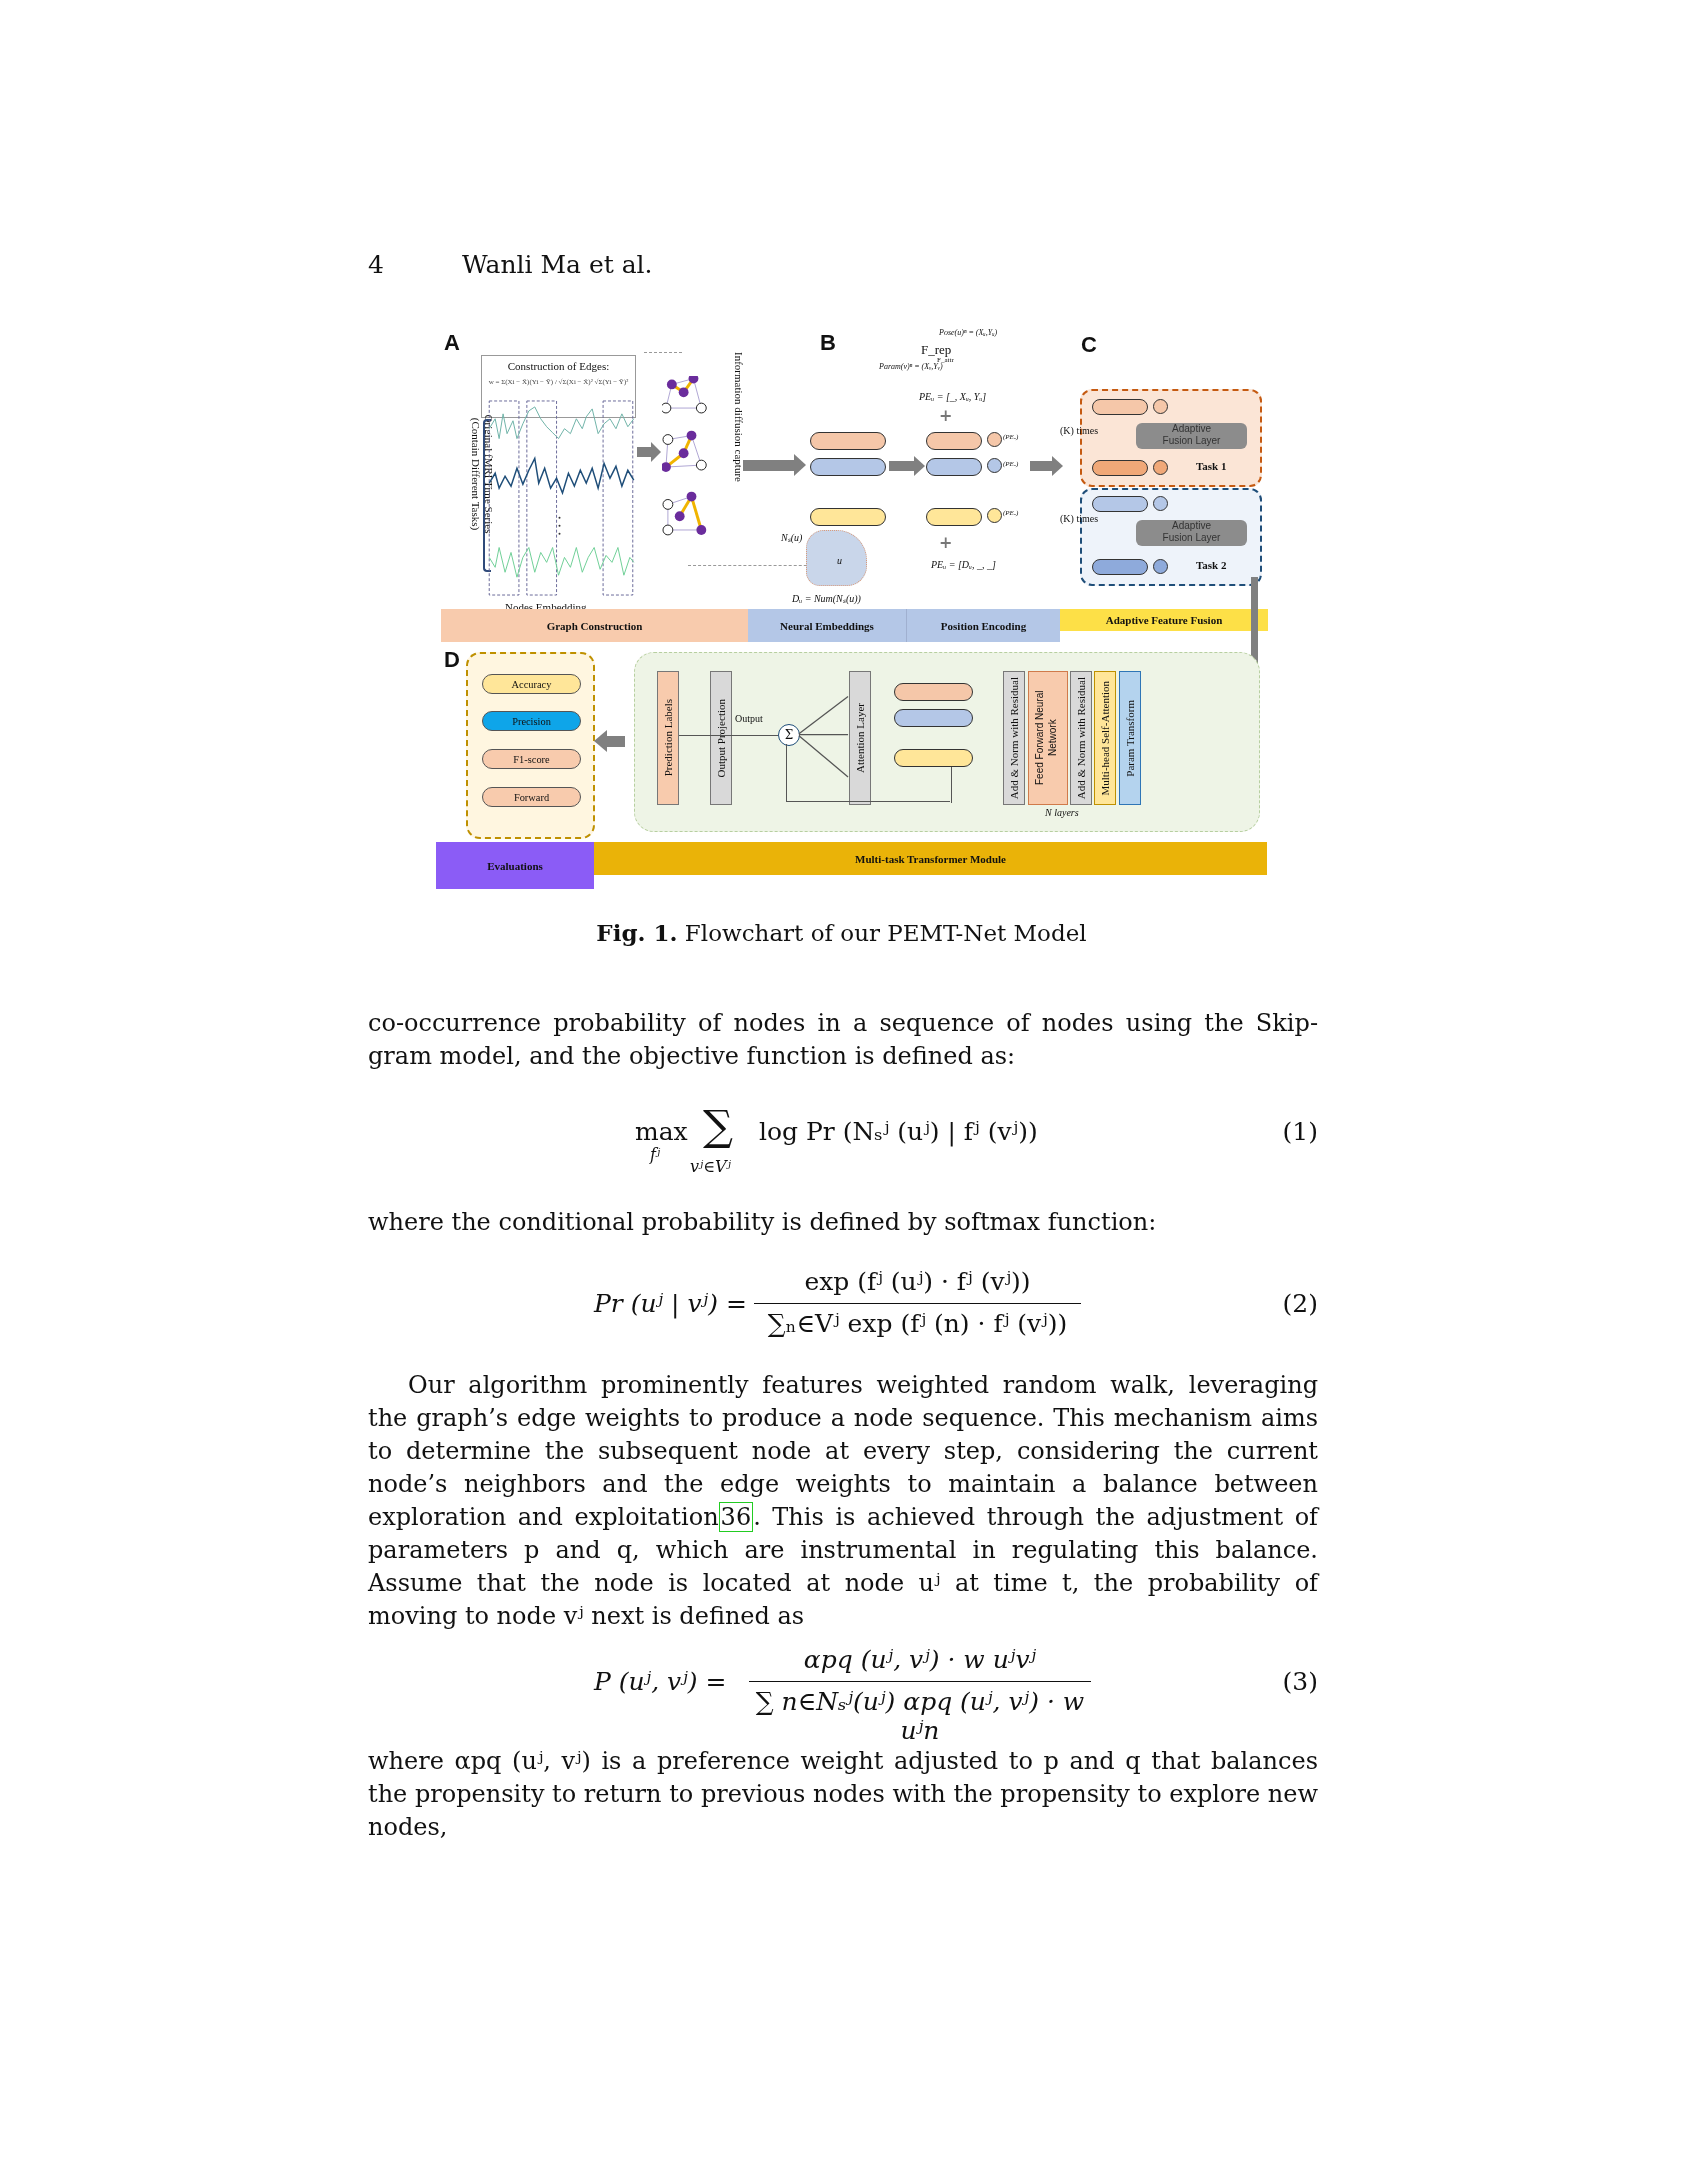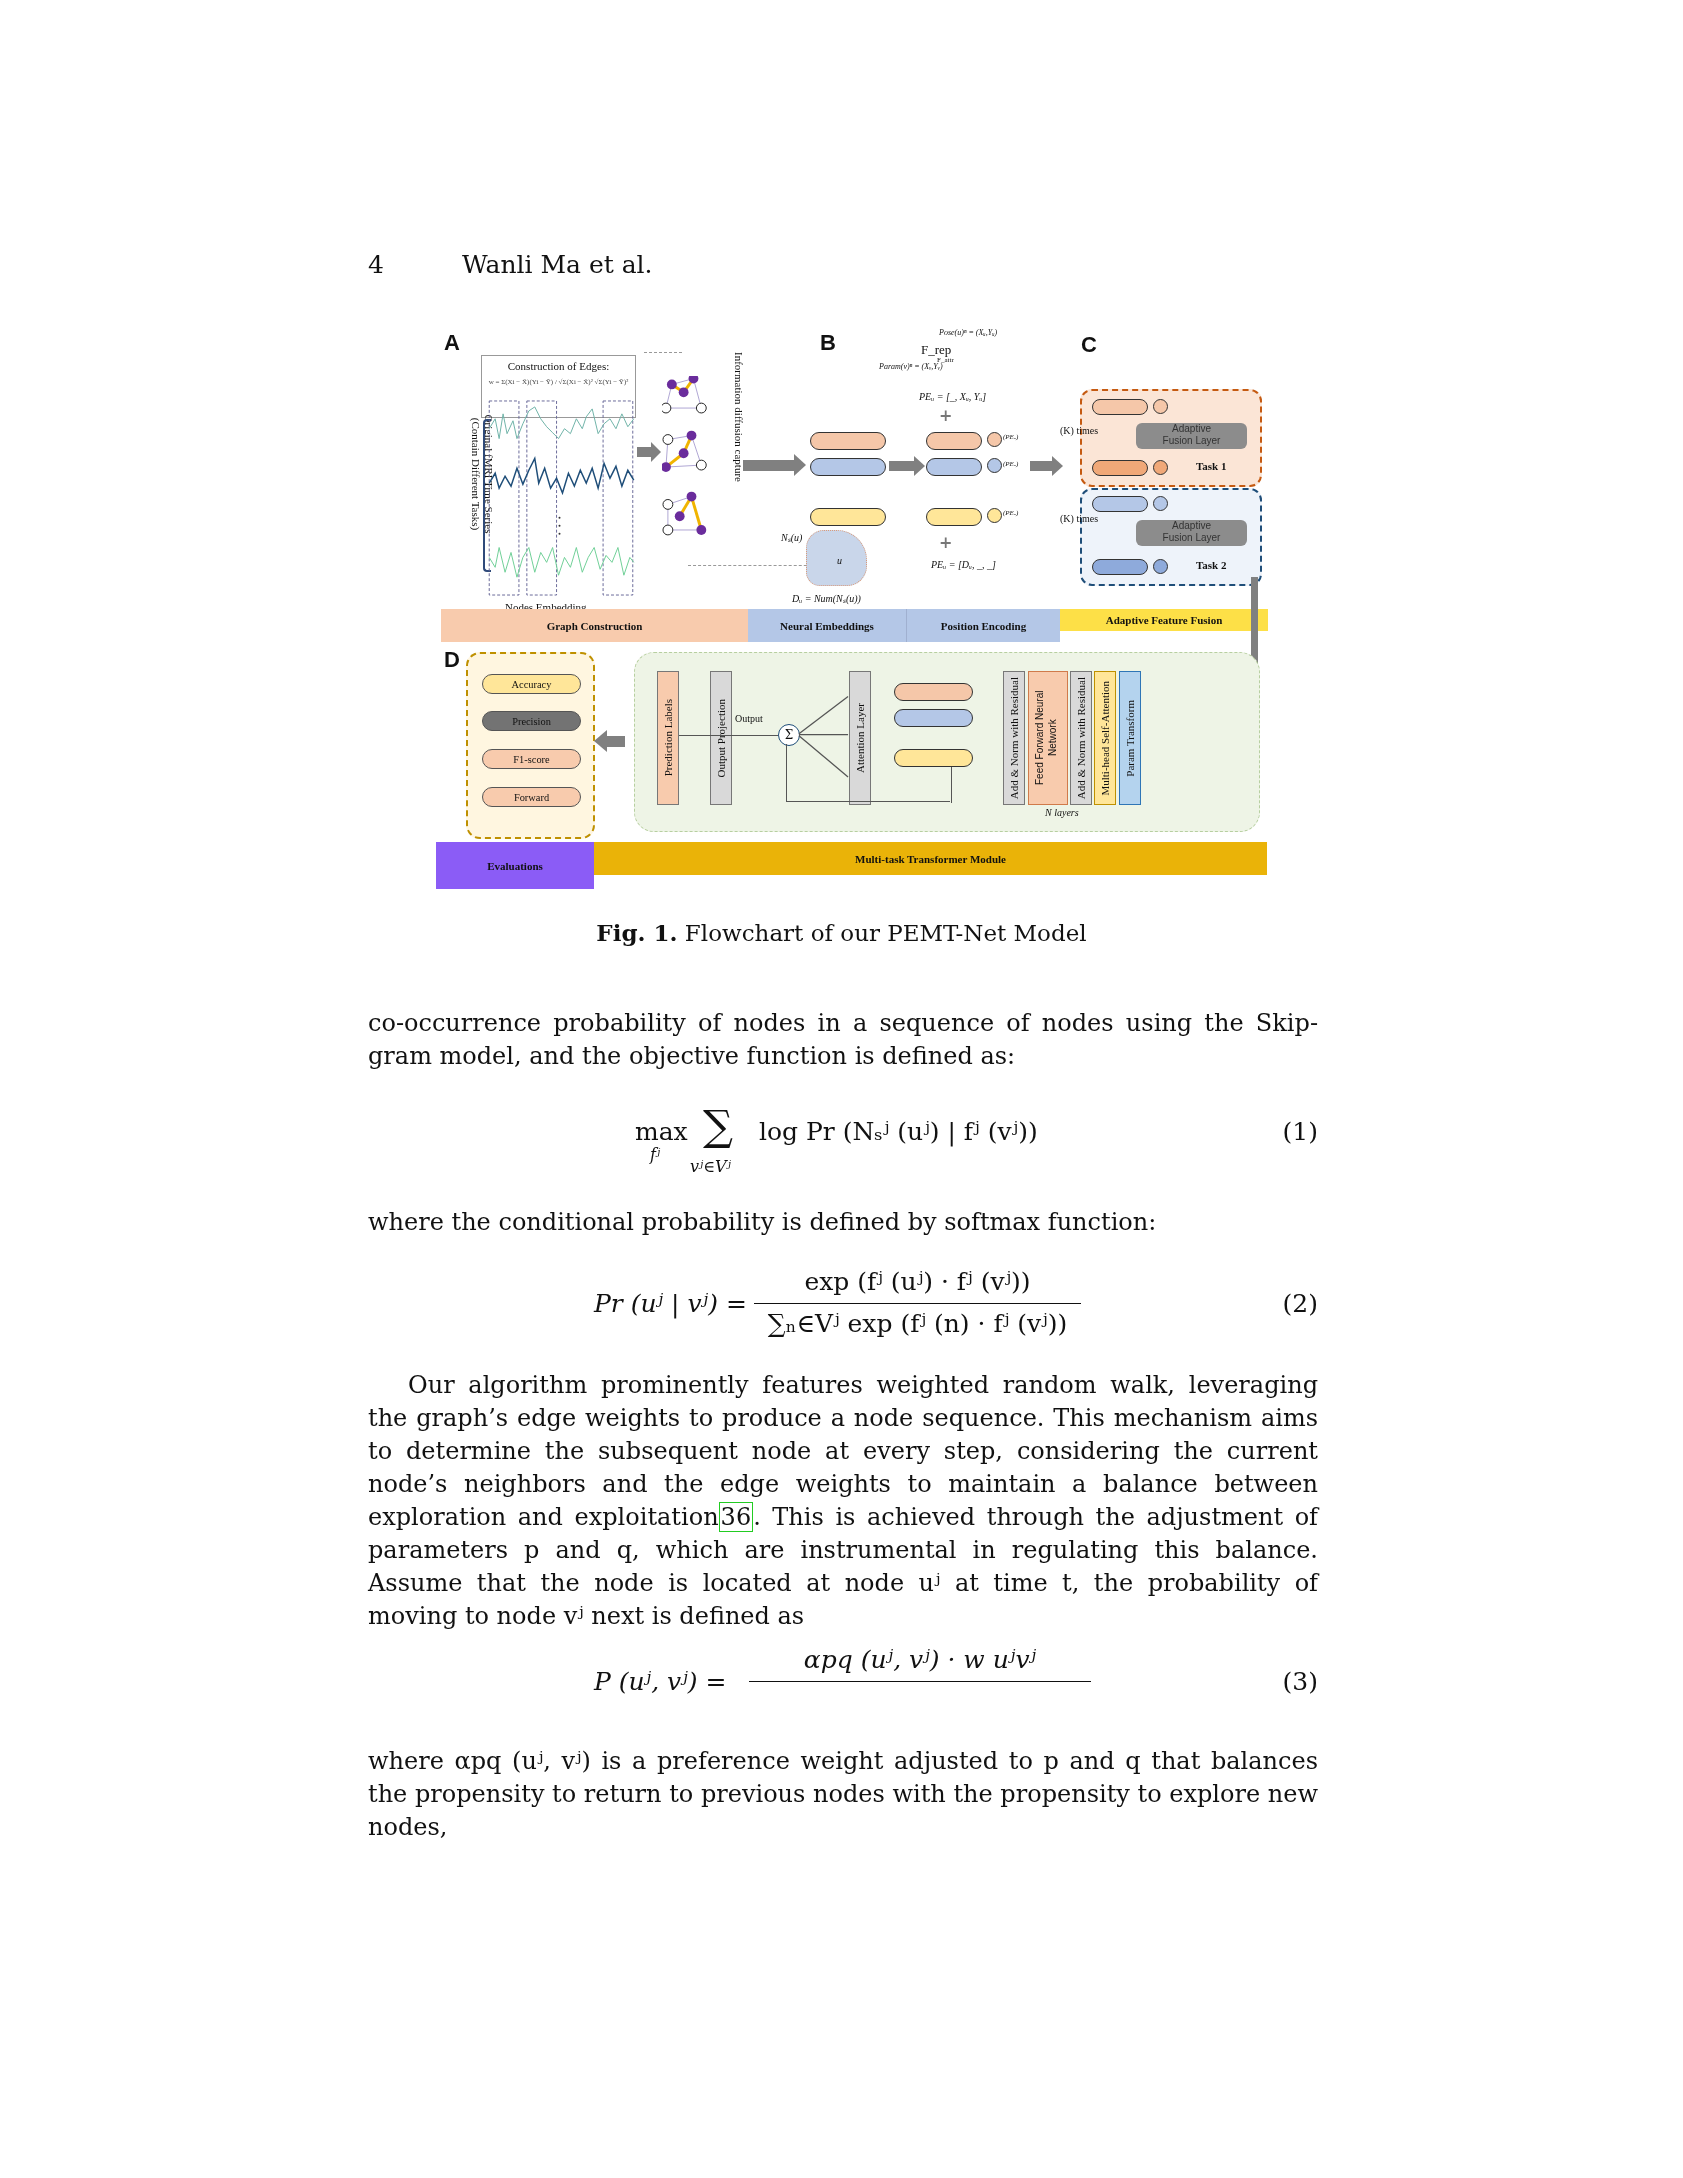--- a/index.html
+++ b/index.html
@@ -186,21 +186,21 @@
   <div class="band" style="left:312px;top:287px;width:158px;height:33px;background:#b4c7e7">Neural Embeddings</div>
   <div class="band" style="left:470px;top:287px;width:153px;height:33px;background:#b4c7e7;border-left:1px solid #a0b0d0">Position Encoding</div>
   <div class="band" style="left:624px;top:287px;width:208px;height:22px;background:#fde047">Adaptive Feature Fusion</div>
 
   <div class="abs" style="left:815px;top:255px;width:7px;height:163px;background:#808080"></div>
   <div class="abs" style="left:738px;top:415px;width:84px;height:7px;background:#808080"></div>
   <div class="abs" style="left:721px;top:408px;border-top:11px solid transparent;border-bottom:11px solid transparent;border-right:18px solid #808080"></div>
 
   <div class="abs" style="left:30px;top:330px;width:125px;height:183px;background:#fff6e0;border:2px dashed #bf9000;border-radius:14px">
     <div class="eval-pill" style="top:20px;background:#ffe699">Accuracy</div>
-    <div class="eval-pill" style="top:57px;background:#737373">Precision</div>
+    <div class="eval-pill" style="top:57px;background:#0ea5e9">Precision</div>
     <div class="eval-pill" style="top:95px;background:#f8cbad">F1-score</div>
     <div class="eval-pill" style="top:133px;background:#f8cbad">Forward</div>
   </div>
   <div class="abs" style="left:171px;top:414px;width:18px;height:11px;background:#808080"></div>
   <div class="abs" style="left:158px;top:408px;border-top:11px solid transparent;border-bottom:11px solid transparent;border-right:13px solid #808080"></div>
 
   <div class="abs" style="left:198px;top:330px;width:624px;height:178px;background:#eef4e6;border:1.5px dashed #b7cfa0;border-radius:20px"></div>
   <div class="vbar" style="left:221px;top:349px;width:20px;height:132px;background:#f8cbad">
       <span>Prediction Labels</span>
     </div>
@@ -278,19 +278,20 @@
 </div>
 
 <div class="abs para" style="top:1369px;text-indent:40px">
   <p><span>Our algorithm prominently features weighted random walk, leveraging the graph’s edge weights to produce a node sequence. This mechanism aims to determine the subsequent node at every step, considering the current node’s neighbors and the edge weights to maintain a balance between exploration and exploitation</span><span class="cite">36</span><span>. This is achieved through the adjustment of parameters p and q, which are instrumental in regulating this balance. Assume that the node is located at node uʲ at time t, the probability of moving to node vʲ next is defined as</span></p>
 </div>
 
 <div class="abs eq" style="top:1645px;height:79px">
   <span class="abs" style="left:226px;top:22px;font-style:italic">P (uʲ, vʲ) =</span>
   <span class="abs" style="left:381px;top:0px;width:342px;text-align:center;font-style:italic">αpq (uʲ, vʲ) · w uʲvʲ</span>
   <div class="abs" style="left:381px;top:36px;width:342px;border-top:1.3px solid #111"></div>
+  <span class="abs" style="left:381px;top:42px;width:342px;text-align:center;font-style:italic">∑ n∈Nₛʲ(uʲ) αpq (uʲ, vʲ) · w uʲn</span>
   <span class="num" style="top:22px">(3)</span>
 </div>
 
 <div class="abs para" style="top:1745px">
   <p>where αpq (uʲ, vʲ) is a preference weight adjusted to p and q that balances the propensity to return to previous nodes with the propensity to explore new nodes,</p>
 </div>
 
 
 </body></html>

